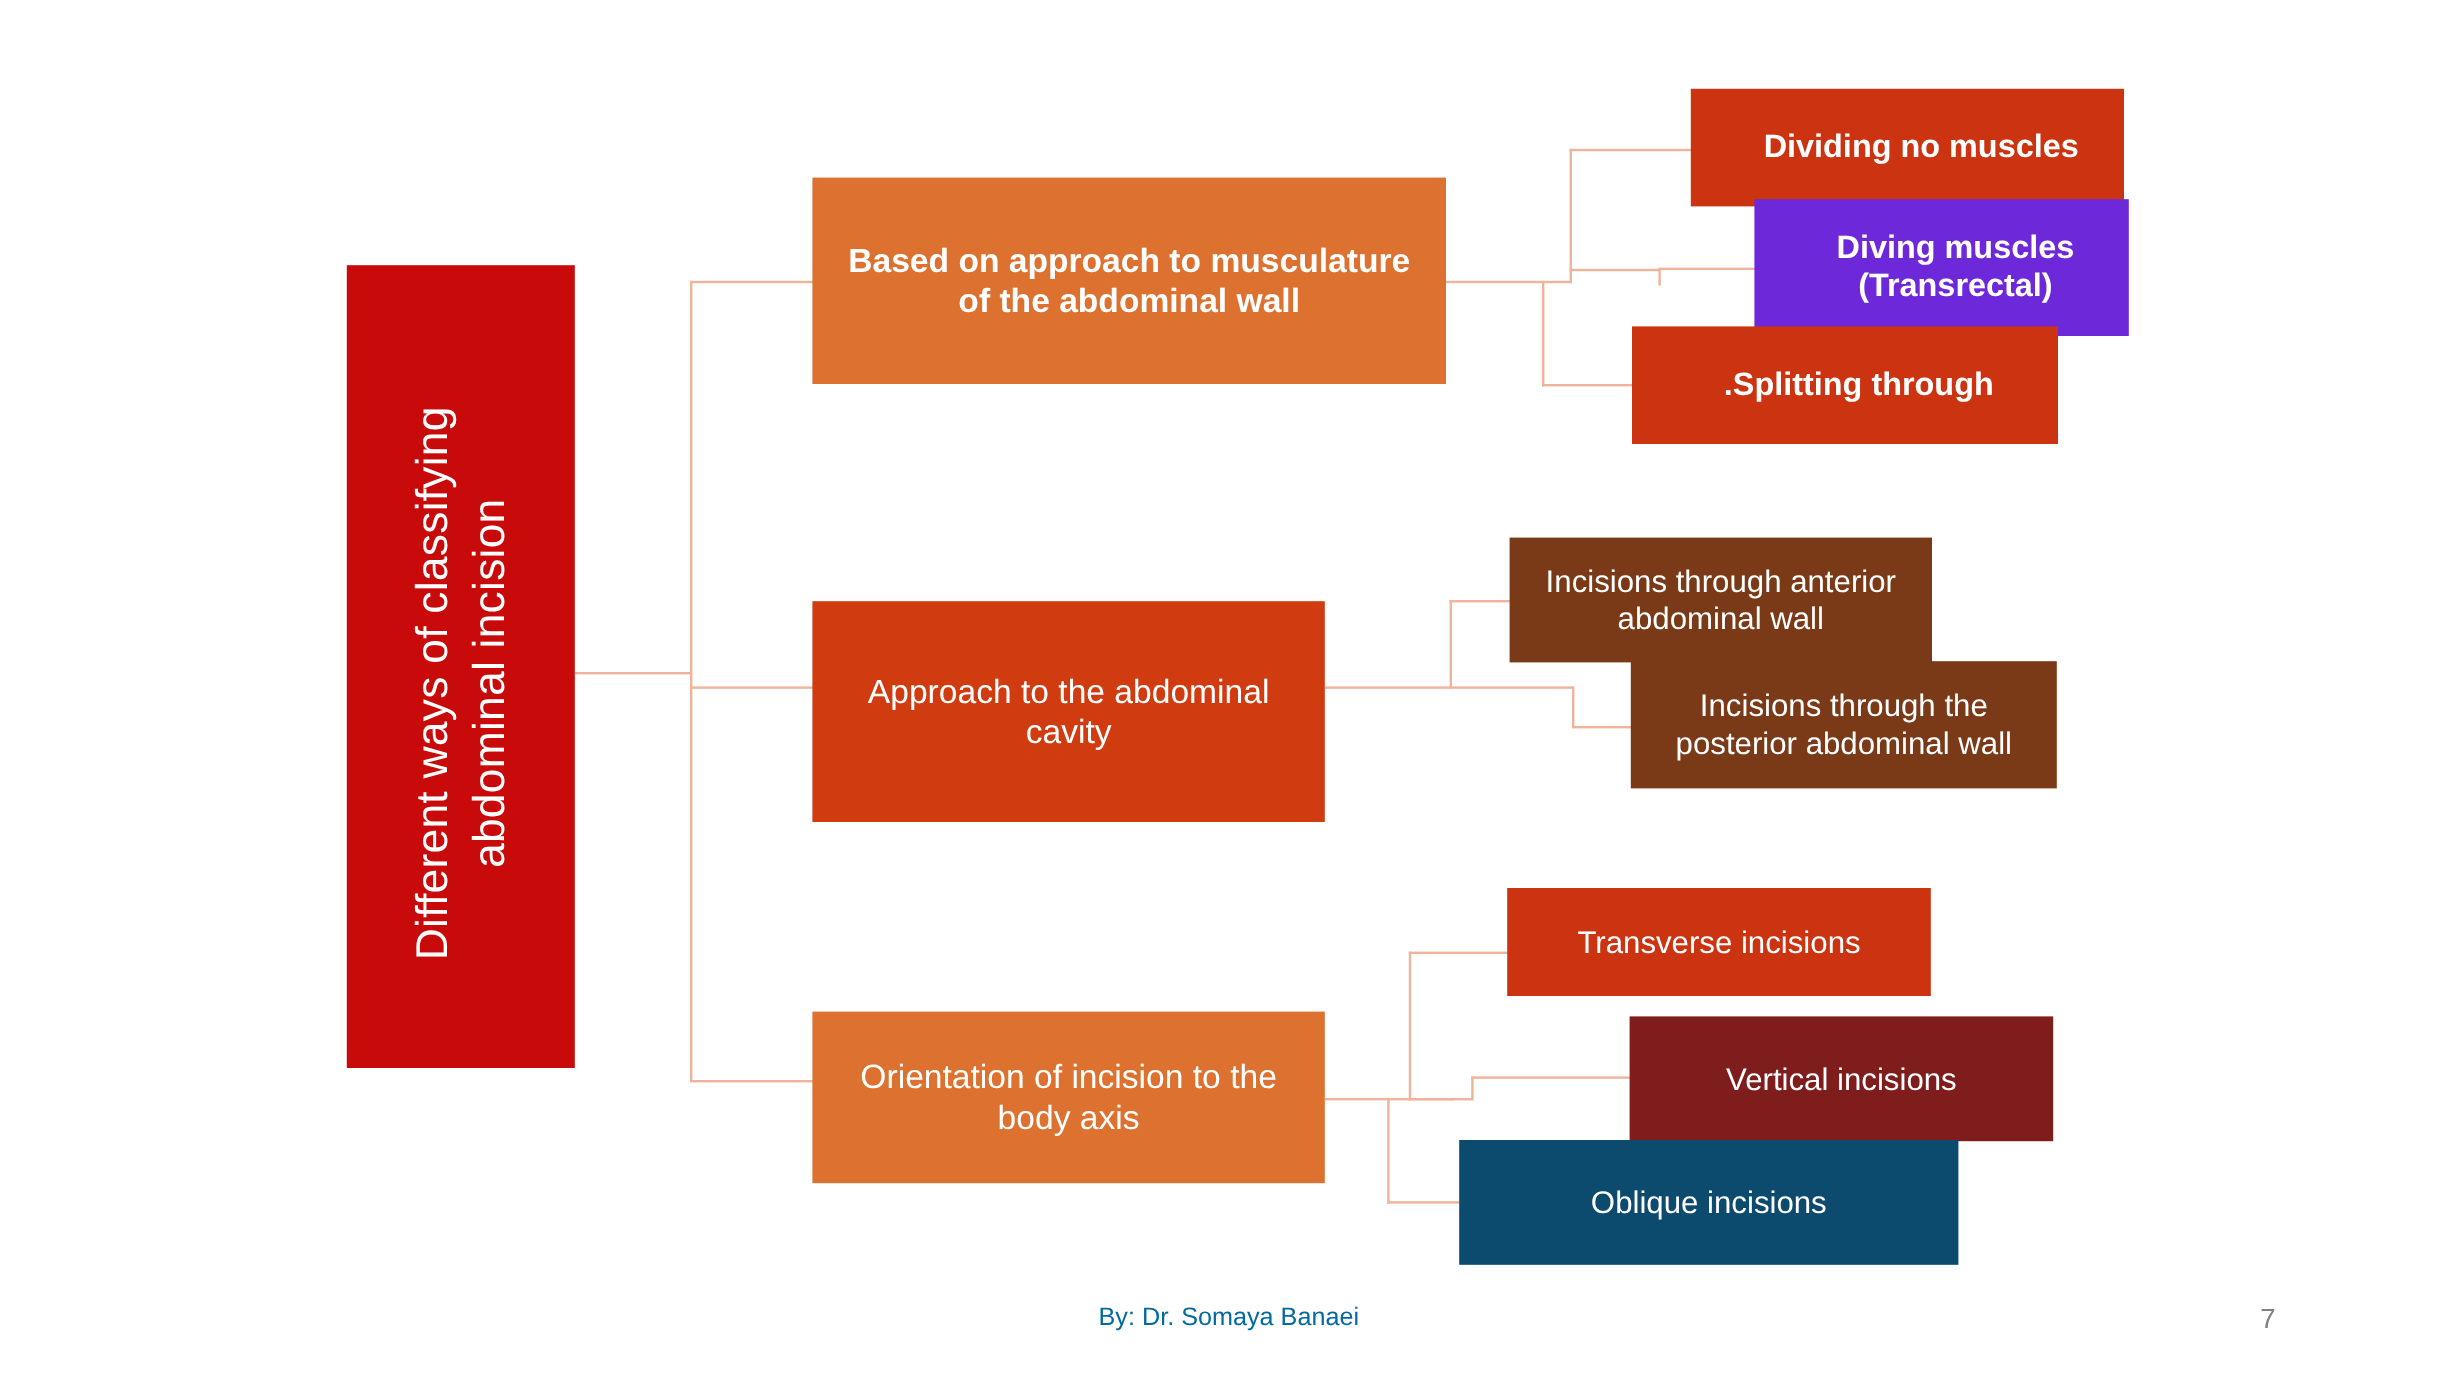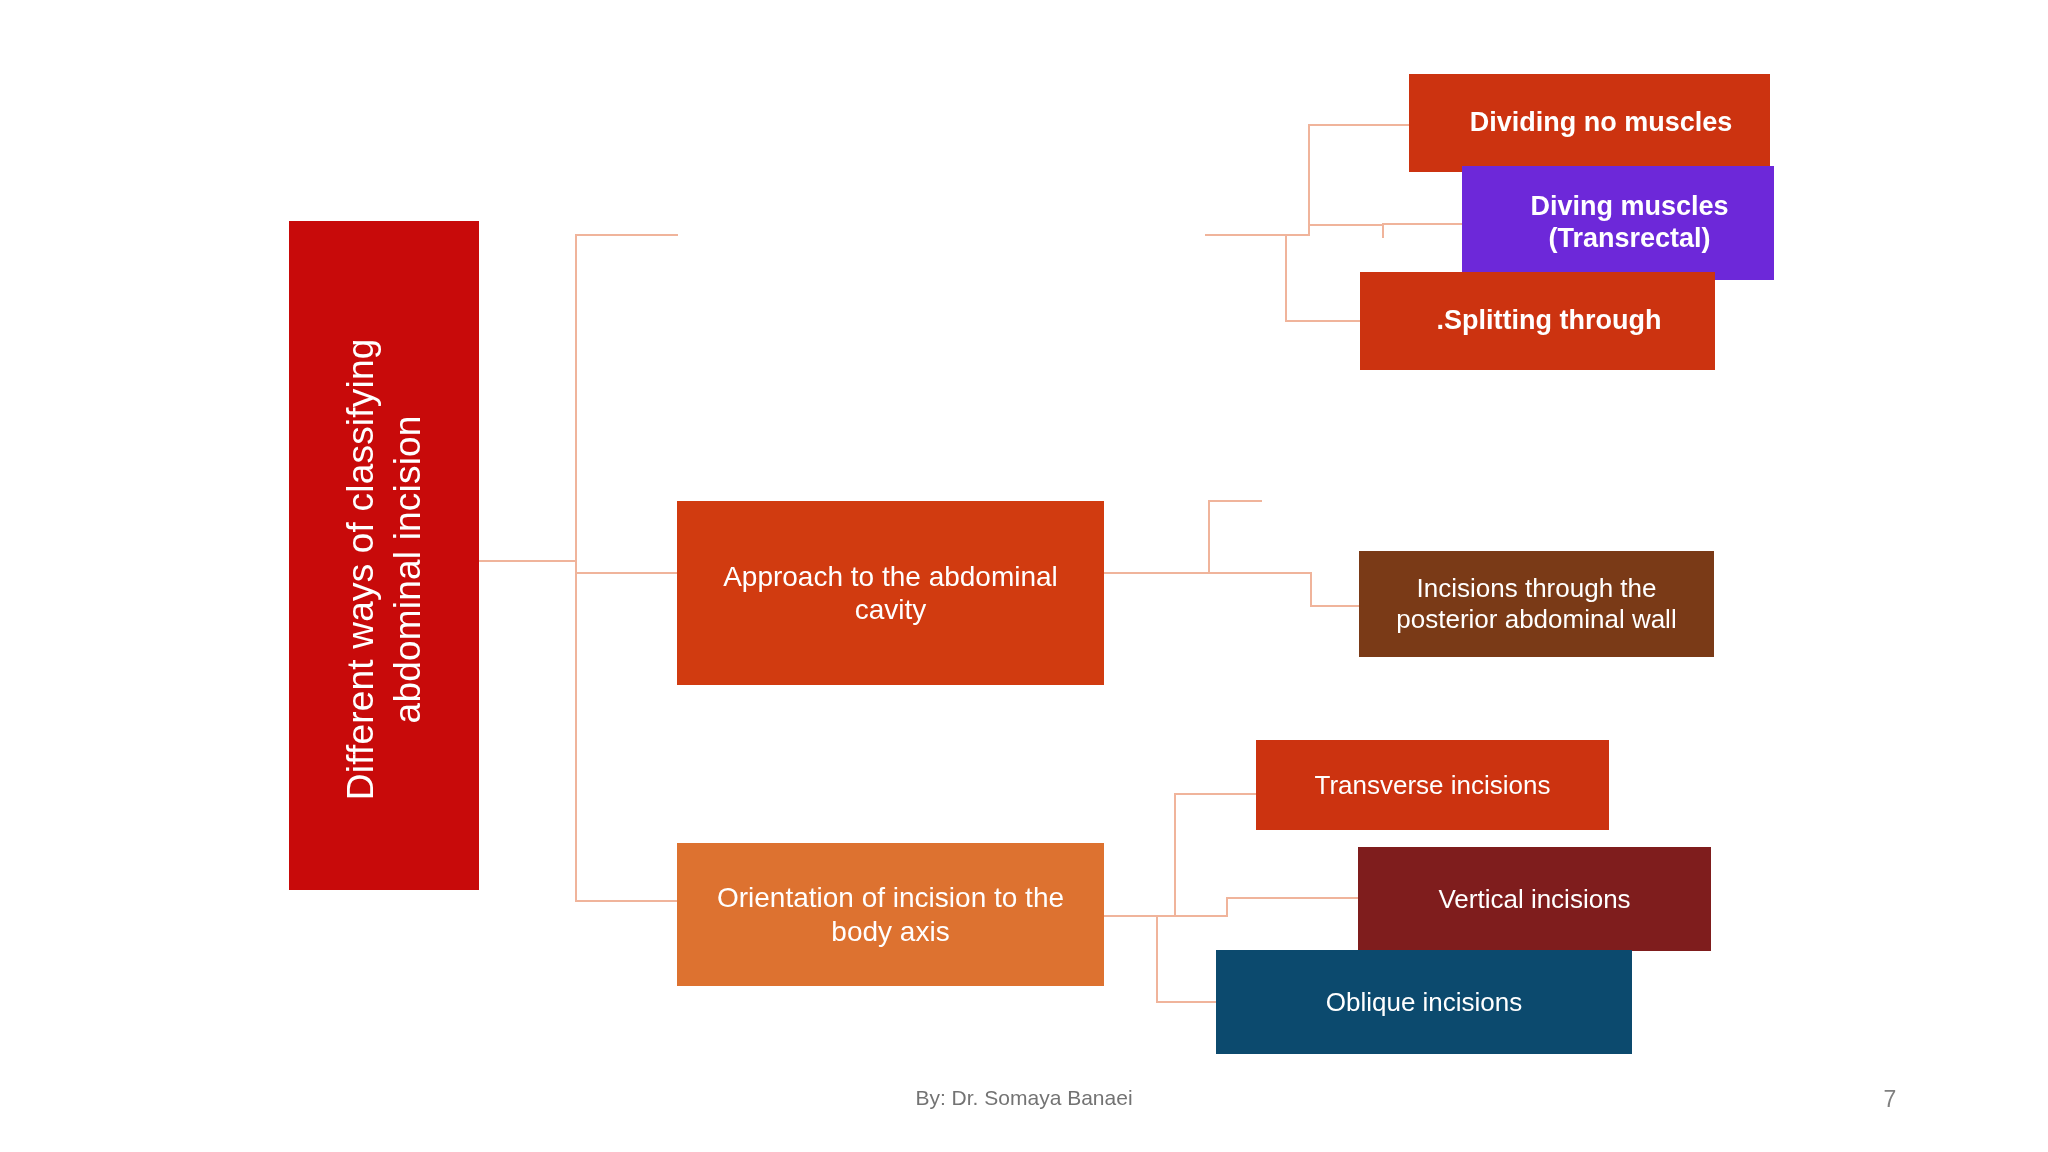--- a/index.html
+++ b/index.html
@@ -165,21 +165,21 @@
   .conn.v { width: 2px; }
 
   
   #footer-credit {
     position: absolute;
     left: 0;
     top: 1086px;
     width: 2048px;
     text-align: center;
     font-size: 21px;
-    color: #737373;
+    color: #0369a1;
   }
   #page-number {
     position: absolute;
     left: 1860px;
     top: 1086px;
     width: 60px;
     text-align: center;
     font-size: 23px;
     color: #808080;
   }
@@ -222,20 +222,24 @@
   <div class="conn v" style="left:1226px; top:897px; height:20px;"></div>
   <div class="conn h" style="left:1226px; top:897px; width:135px;"></div>
   <div class="conn v" style="left:1156px; top:915px; height:88px;"></div>
   <div class="conn h" style="left:1156px; top:1001px; width:64px;"></div>
 
   <div class="node" id="root-node">
     <span class="node-text">Different ways of classifying
 abdominal incision</span>
   </div>
 
+  <div class="node lvl2" id="l2-musculature">
+    <span class="node-text">Based on approach to musculature
+of the abdominal wall</span>
+  </div>
 
   <div class="node lvl2" id="l2-cavity">
     <span class="node-text">Approach to the abdominal
 cavity</span>
   </div>
 
   <div class="node lvl2" id="l2-orientation">
     <span class="node-text">Orientation of incision to the
 body axis</span>
   </div>
@@ -246,20 +250,24 @@
 
   <div class="node lvl3 bold" id="l3-diving">
     <span class="node-text">Diving muscles
 (Transrectal)</span>
   </div>
 
   <div class="node lvl3 bold" id="l3-splitting">
     <span class="node-text">.Splitting through</span>
   </div>
 
+  <div class="node lvl3" id="l3-anterior">
+    <span class="node-text">Incisions through anterior
+abdominal wall</span>
+  </div>
 
   <div class="node lvl3" id="l3-posterior">
     <span class="node-text">Incisions through the
 posterior abdominal wall</span>
   </div>
 
   <div class="node lvl3" id="l3-transverse">
     <span class="node-text">Transverse incisions</span>
   </div>
 

